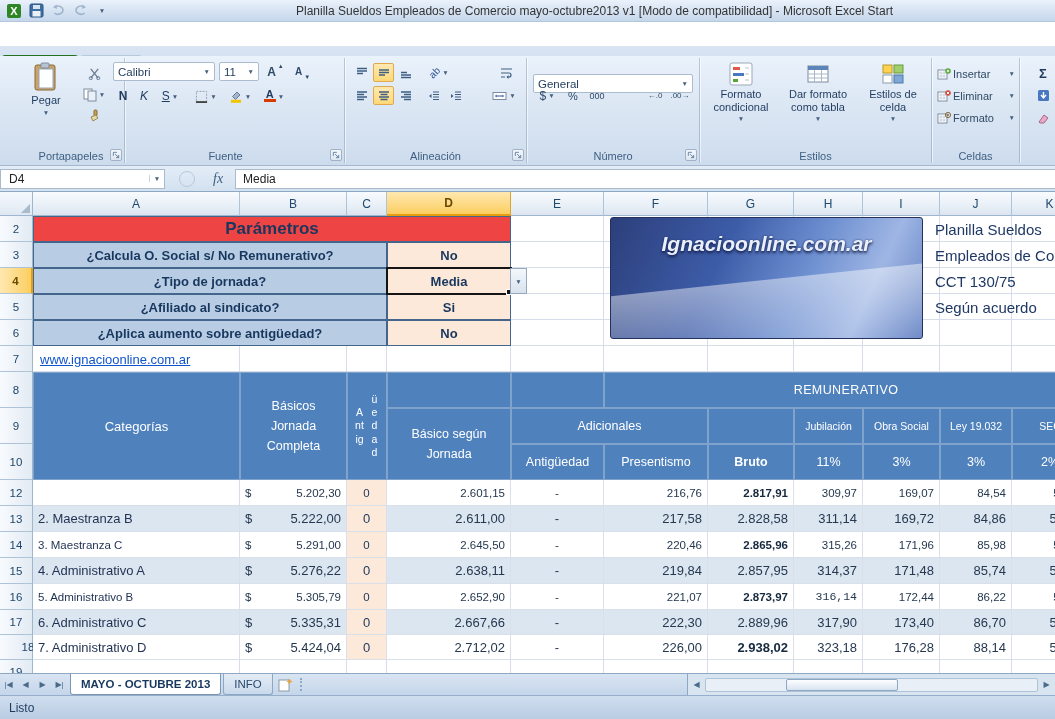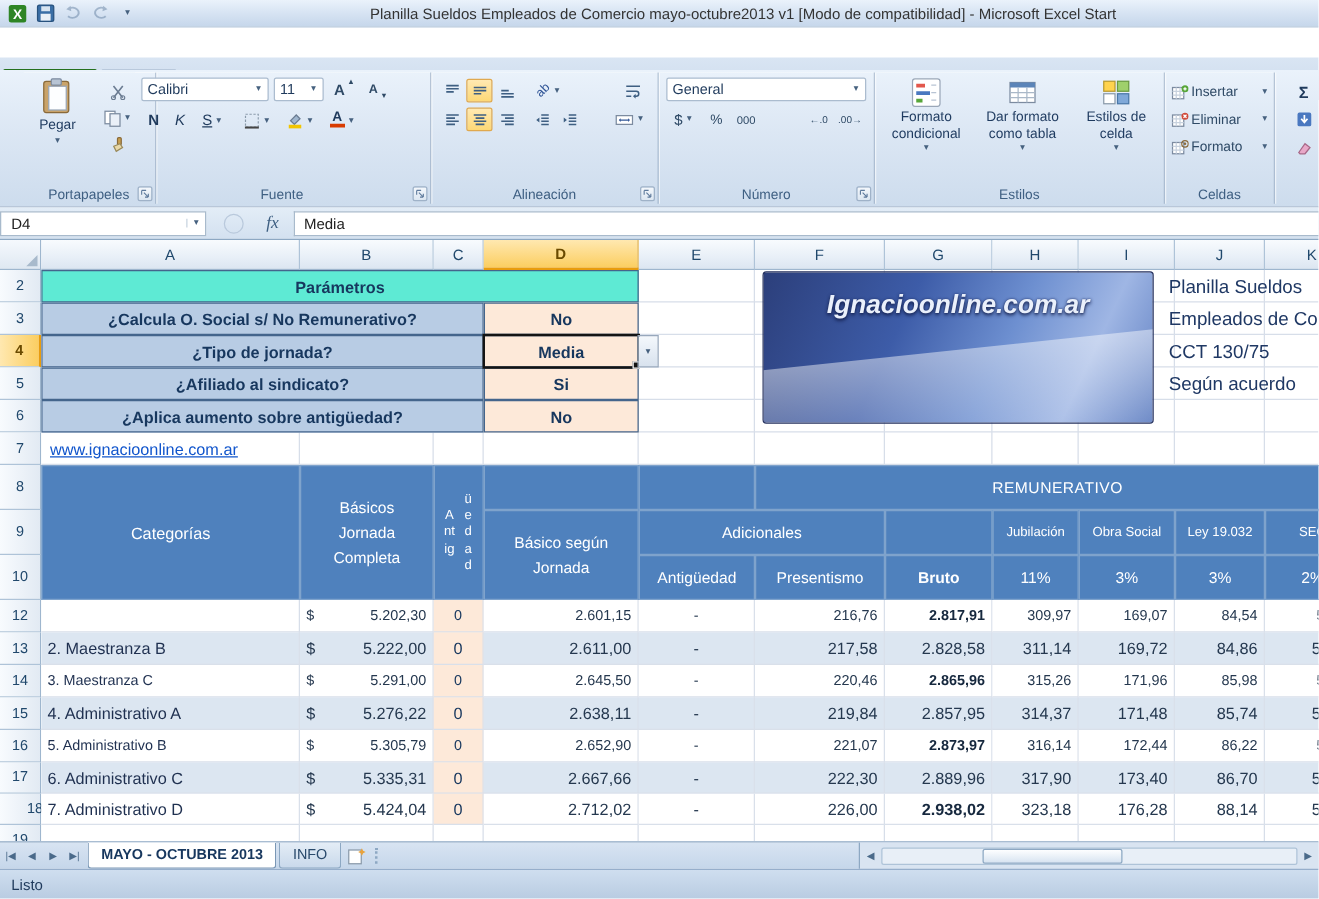--- a/index.html
+++ b/index.html
@@ -60,21 +60,21 @@
   .rowhead.selhead { background:linear-gradient(to right,#FFE8B0,#FBCE61); border-right:2px solid #E89C0E; color:#6A4A00; font-weight:bold; }
   .cells { position:absolute; left:33px; top:24px; right:0; bottom:0; overflow:hidden; display:grid;
     grid-template-columns:207px 107px 40px 124px 93px 104px 86px 69px 77px 72px 76px;
     grid-template-rows:26px 26px 26px 26px 26px 26px 36px 36px 36px 26px 26px 26px 26px 26px 25px 25px 25px; }
   .gl { position:absolute; background:#D7DEE9; z-index:0; }
   .gl.v { top:0; bottom:0; width:1px; }
   .gl.h { left:0; right:0; height:1px; }
 
   .pcell, .hcell, .dc, .linkcell, .note { position:relative; z-index:1; }
   .pcell { display:flex; align-items:center; justify-content:center; font-size:13px; color:#17375E; border:1px solid #44658C; font-weight:bold; }
-  .ptitle { background:#5eead4; font-size:13px;text-align:right; }
+  .ptitle { background:#ef4444; font-size:17px;text-align:right; }
   .pq { background:#B8CCE4; }
   .pa { background:#FDE9D9; }
   .linkcell { display:flex; align-items:center; padding-left:7px; font-size:13px; color:#1155CC; text-decoration:underline; cursor:pointer; }
   .selcell { outline:2px solid #141414; outline-offset:-1px; z-index:4; }
   .selcell::after { content:""; position:absolute; right:-2px; bottom:-2px; width:4px; height:4px; background:#141414; border:1px solid #fff; }
   .dvbtn { position:absolute; left:100%; top:-1px; bottom:-1px; width:17px; background:linear-gradient(#F4F8FC,#D8E2EE); border:1px solid #98A8BC; color:#45607E; font-size:6.5px; display:flex; align-items:center; justify-content:center; z-index:5; }
 
   .hcell { background:#4F81BD; color:#fff; border:1px solid #7FA3CC; display:flex; align-items:center; justify-content:center; text-align:center; font-size:12.5px; }
   .hcell.dedname { font-size:10.5px; }
   .hcell.boldtxt { font-weight:bold; }
@@ -326,21 +326,21 @@
         </div>
       <div class="glabel"><span>Alineación</span></div>
       <div class="launcher">
           <svg width="8" height="8" viewBox="0 0 9 9">
             <path d="M1.5 1.5 h4 M1.5 1.5 v4 M3.5 3.5 L7.5 7.5 M7.5 7.5 h-3 M7.5 7.5 v-3" stroke="#5E7A9C" fill="none"></path>
           </svg>
         </div>
     </div>
 
     <div class="rgroup" style="left:527px;width:173px">
-      <div class="combo" style="left:6px;top:4px;width:160px;height:19px">
+      <div class="combo" style="left:6px;top:16px;width:160px;height:19px">
           <span>General</span>
           <span class="dd">▼</span>
         </div>
       <div class="sb" style="left:6px;top:28px;width:28px;height:19px">
           <span style="font-size:12px">$</span>
           <span class="dd">▼</span>
         </div>
       <div class="sb" style="left:36px;top:28px;width:20px;height:19px">
           <span style="font-size:11px">%</span>
         </div>
@@ -628,21 +628,21 @@
         <div class="dc cat small" style="grid-area: 14 / 1;">5. Administrativo B</div>
         <div class="dc money small" style="grid-area: 14 / 2;">
           <span>$</span>
           <span>5.305,79</span>
         </div>
         <div class="dc antig0 small" style="grid-area: 14 / 3;">0</div>
         <div class="dc num small" style="grid-area: 14 / 4;">2.652,90</div>
         <div class="dc mid small" style="grid-area: 14 / 5;">-</div>
         <div class="dc num small" style="grid-area: 14 / 6;">221,07</div>
         <div class="dc num small bold" style="grid-area: 14 / 7;">2.873,97</div>
-        <div class="dc num small" style="grid-area: 14 / 8;">316,14</div>
+        <div class="dc num small" style="grid-area: 14 / 8; font-family: Liberation Mono, monospace;">316,14</div>
         <div class="dc num small" style="grid-area: 14 / 9;">172,44</div>
         <div class="dc num small" style="grid-area: 14 / 10;">86,22</div>
         <div class="dc num small" style="grid-area: 14 / 11;">57,48</div>
         <div class="dc cat big tint" style="grid-area: 15 / 1;">6. Administrativo C</div>
         <div class="dc money big tint" style="grid-area: 15 / 2;">
           <span>$</span>
           <span>5.335,31</span>
         </div>
         <div class="dc antig0 big" style="grid-area: 15 / 3;">0</div>
         <div class="dc num big tint" style="grid-area: 15 / 4;">2.667,66</div>

